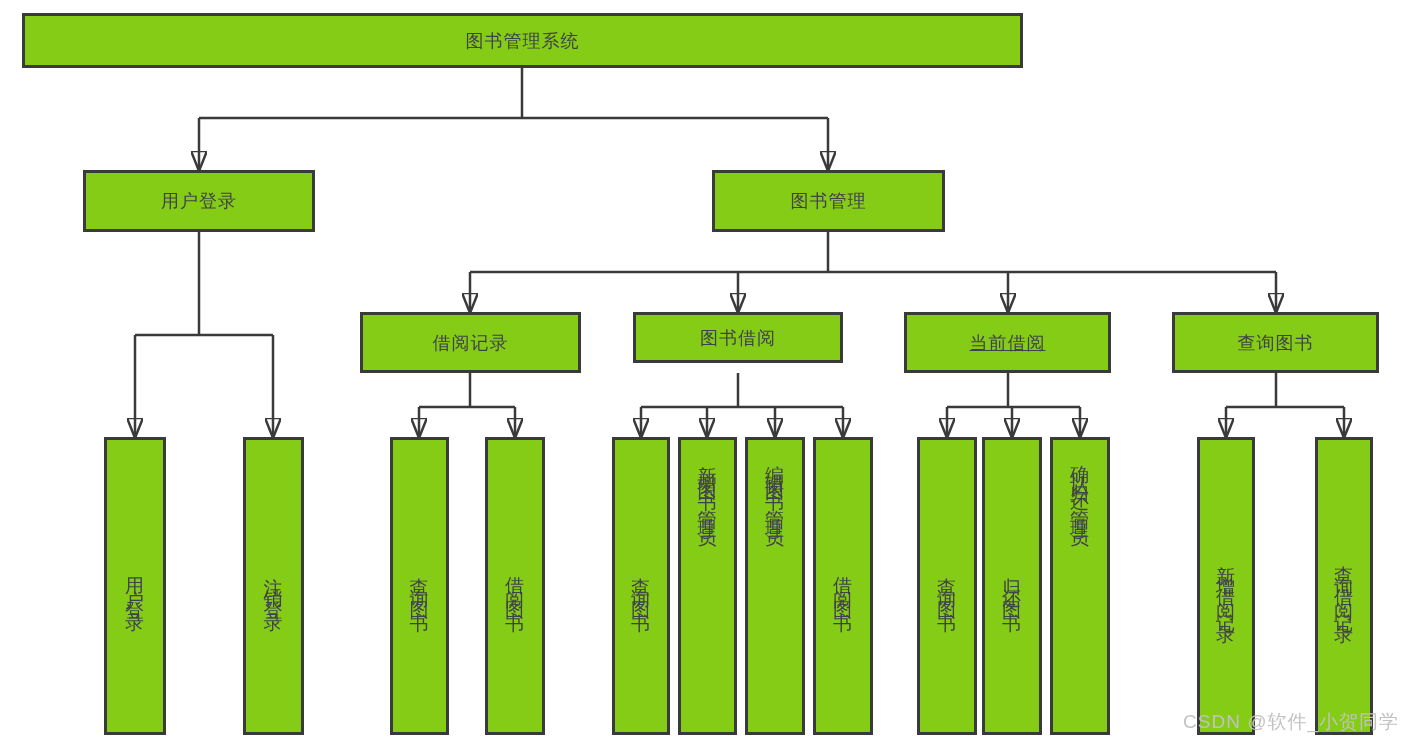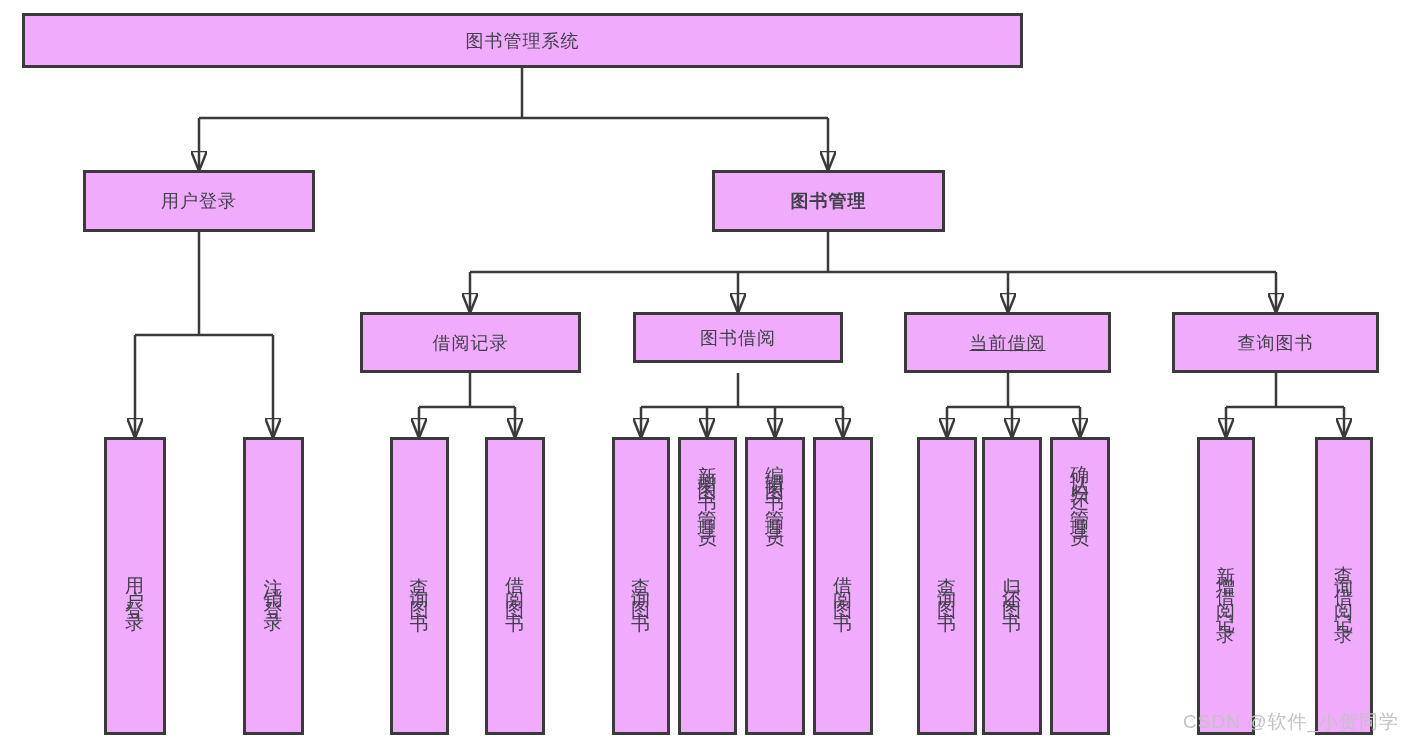--- a/index.html
+++ b/index.html
@@ -16,21 +16,21 @@
     background:var(--bg);
     font-family:"Liberation Sans","DejaVu Sans",sans-serif;
     overflow:hidden;
   }
   svg.connectors{position:absolute;left:0;top:0;width:1405px;height:747px;}
   svg.connectors path{stroke:var(--line);stroke-width:2.5;fill:none;}
   .node{
     position:absolute;
     box-sizing:border-box;
     border:3px solid var(--line);
-    background:#f0abfc;
+    background:#84cc16;
     display:flex;align-items:center;justify-content:center;
     color:var(--text);
   }
   .node.h{font-size:18px;letter-spacing:1px;}
   .node.leaf{font-size:19px;}
   .node.leaf .vtxt{
     writing-mode:vertical-rl;
     letter-spacing:12px;
     line-height:1;
   }
@@ -94,21 +94,21 @@
 
     <path d="M1276 373 V407"></path>
     <path d="M1226 407 H1344"></path>
     <path d="M1226 407 V437" marker-end="url(#arw)"></path>
     <path d="M1344 407 V437" marker-end="url(#arw)"></path>
   </svg>
 
   <div class="node h" style="left:22px;top:13px;width:1001px;height:55px;">图书管理系统</div>
 
   <div class="node h" style="left:83px;top:170px;width:232px;height:62px;">用户登录</div>
-  <div class="node h" style="left:712px;top:170px;width:233px;height:62px;font-weight:bold;">图书管理</div>
+  <div class="node h" style="left:712px;top:170px;width:233px;height:62px;">图书管理</div>
 
   <div class="node h" style="left:360px;top:312px;width:221px;height:61px;">借阅记录</div>
   <div class="node h" style="left:633px;top:312px;width:210px;height:51px;">图书借阅</div>
   <div class="node h" style="left:904px;top:312px;width:207px;height:61px;text-decoration:underline;">当前借阅</div>
   <div class="node h" style="left:1172px;top:312px;width:207px;height:61px;">查询图书</div>
 
   <div class="node leaf" style="left:104px;top:437px;width:62px;height:298px;">
     <span class="vtxt">用户登录</span>
   </div>
   <div class="node leaf" style="left:243px;top:437px;width:61px;height:298px;">

